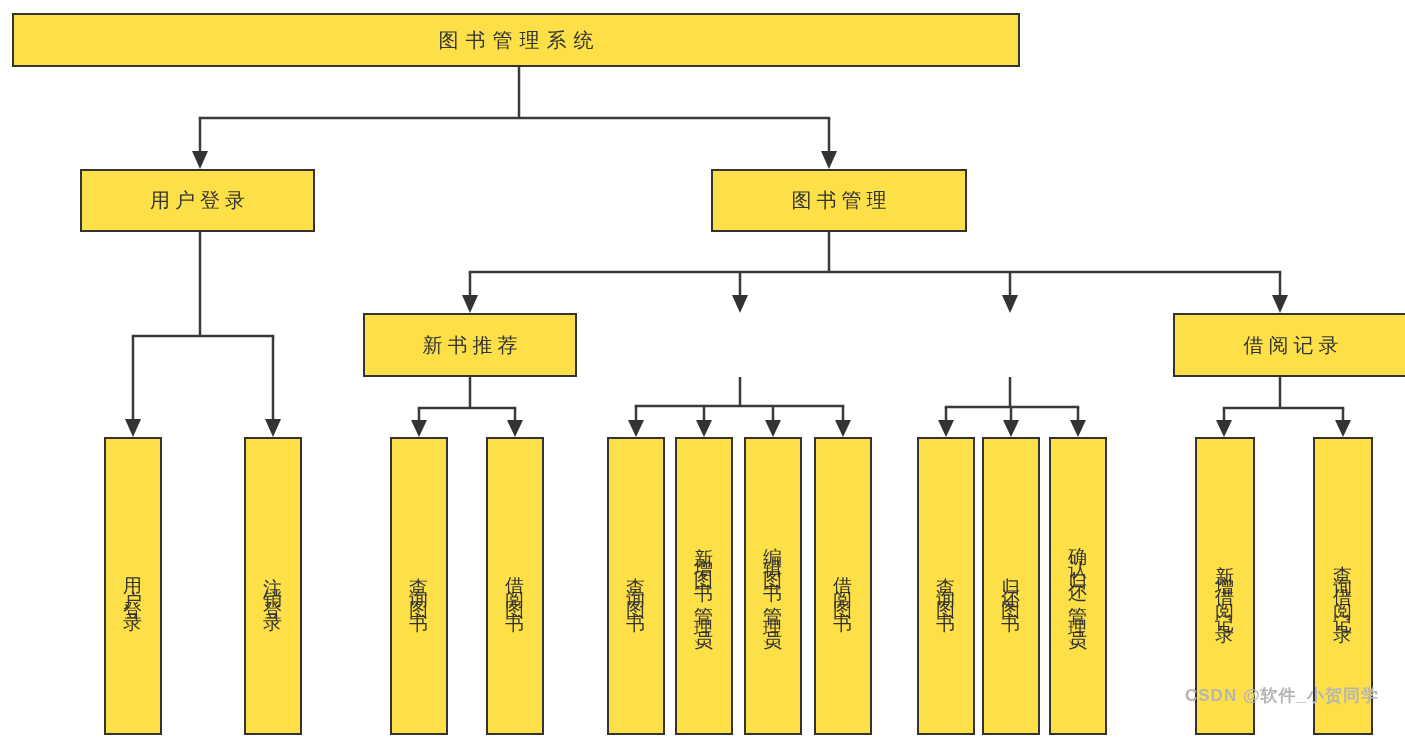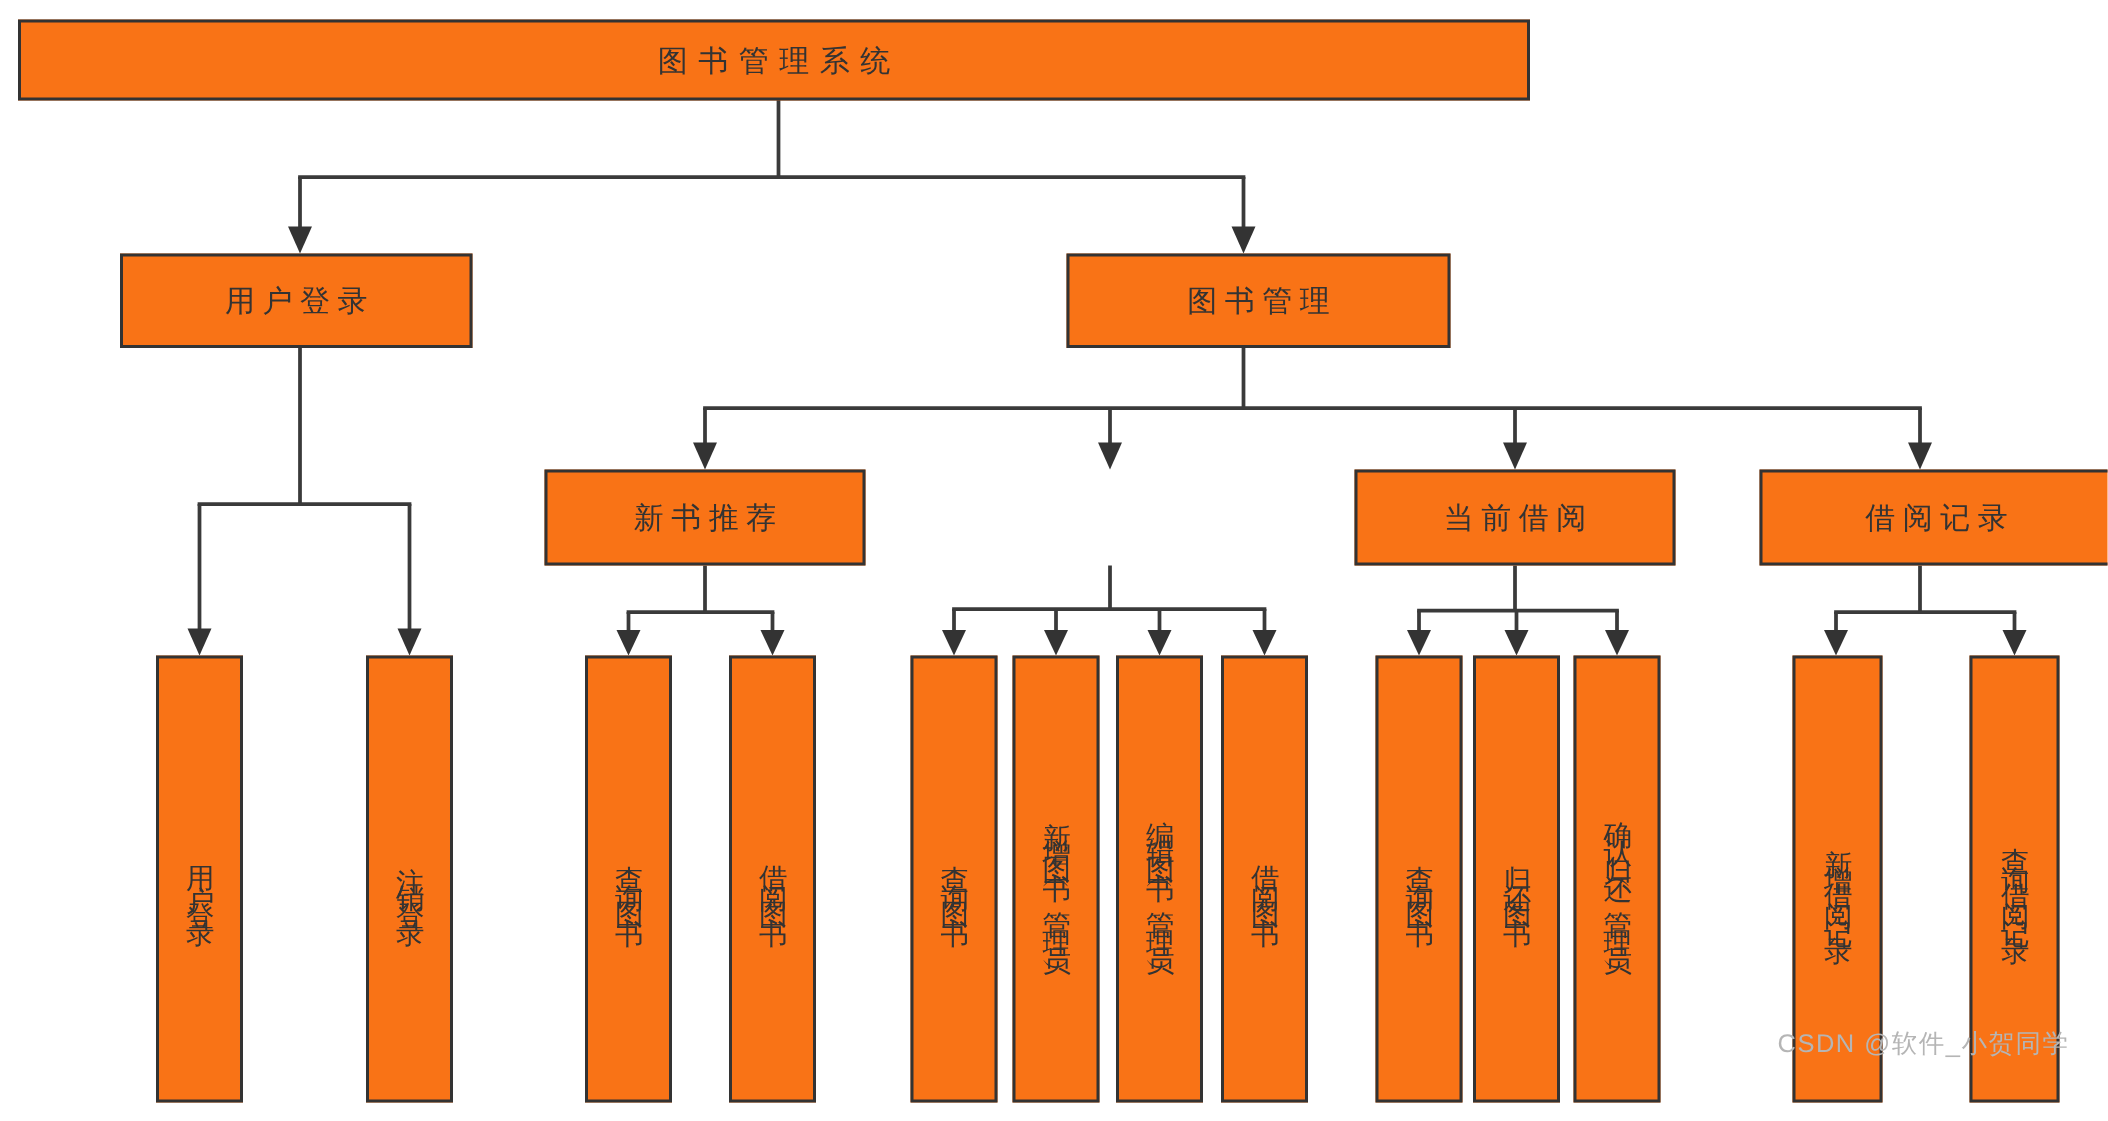--- a/index.html
+++ b/index.html
@@ -4,32 +4,32 @@
 <style>
   html,body{margin:0;padding:0;background:#ffffff;}
   body{
     width:1405px;height:747px;position:relative;overflow:hidden;
     font-family:"Liberation Sans","DejaVu Sans",sans-serif;
   }
   #diagram{position:absolute;left:0;top:0;width:1405px;height:747px;}
   svg.connectors{position:absolute;left:0;top:0;z-index:1;}
   .box{
     position:absolute;box-sizing:border-box;z-index:2;
-    border:2.5px solid #333333;background:#f97316;color:#333333;
+    border:2.5px solid #333333;background:#fde047;color:#333333;
     display:flex;align-items:center;justify-content:center;
   }
   .h-label{font-size:20px;letter-spacing:5px;text-indent:5px;white-space:nowrap;color:#333333;}
   .root-label{font-size:20px;letter-spacing:7px;text-indent:7px;}
   .v-label{
     writing-mode:vertical-rl;text-orientation:mixed;
     font-size:19px;letter-spacing:12px;color:#333333;line-height:1;
   }
   .watermark{
     position:absolute;z-index:5;left:1185px;top:684px;
-    font-size:17px;letter-spacing:1px;color:#b5b5b5;white-space:nowrap;
+    font-size:17px;letter-spacing:1px;color:#b5b5b5;white-space:nowrap;font-weight:bold;
   }
 </style>
 </head>
 <body>
 
 <div id="diagram">
 
   <svg class="connectors" width="1405" height="747" viewBox="0 0 1405 747">
     <g stroke="#3a3a3a" stroke-width="2.5" fill="none">
 
@@ -103,23 +103,20 @@
   <div class="box" style="left:80px;top:169px;width:235px;height:63px;">
     <span class="h-label">用户登录</span>
   </div>
   <div class="box" style="left:711px;top:169px;width:256px;height:63px;">
     <span class="h-label">图书管理</span>
   </div>
 
   <div class="box" style="left:363px;top:313px;width:214px;height:64px;">
     <span class="h-label">新书推荐</span>
   </div>
-  <div class="box" style="left:903px;top:313px;width:214px;height:64px;">
-    <span class="h-label">当前借阅</span>
-  </div>
   <div class="box" style="left:1173px;top:313px;width:236px;height:64px;">
     <span class="h-label">借阅记录</span>
   </div>
 
   <div class="box" style="left:104px;top:437px;width:58px;height:298px;">
     <span class="v-label">用户登录</span>
   </div>
   <div class="box" style="left:244px;top:437px;width:58px;height:298px;">
     <span class="v-label">注销登录</span>
   </div>

